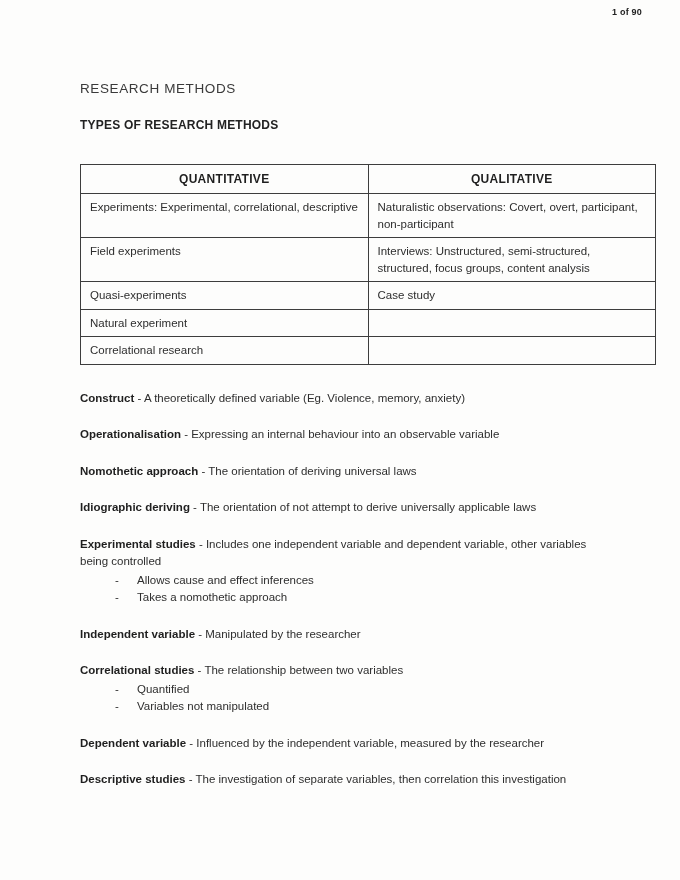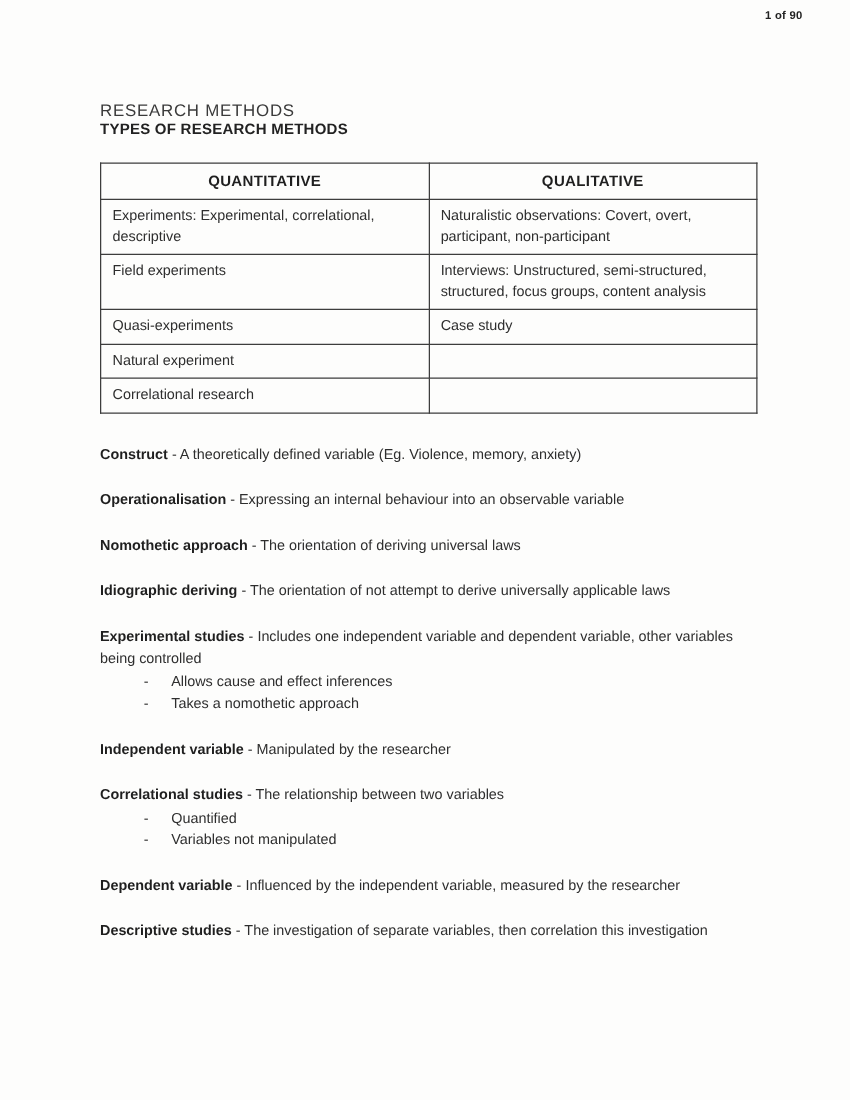--- a/index.html
+++ b/index.html
@@ -27,30 +27,31 @@
   }
   .doc-title {
     padding-top: 81px;
     text-align: left;
     font-size: 13.5px;
     font-weight: normal;
     color: #3a3a3a;
     letter-spacing: 0.6px;
   }
   .section-heading {
+    margin-top: 22px;
     font-size: 12px;
     font-weight: bold;
     color: #222;
     letter-spacing: 0.2px;
   }
   table.methods-table {
     border-collapse: collapse;
     table-layout: fixed;
-    width: 526px;
-    margin-top: 20px;
+    width: 576px;
+    margin-top: 32px;
   }
   .methods-table th, .methods-table td {
     border: 1.4px solid #3d3d3d;
   }
   .methods-table th {
     font-size: 12px;
     font-weight: bold;
     text-align: center;
     padding: 7px 8px;
     color: #1f1f1f;

